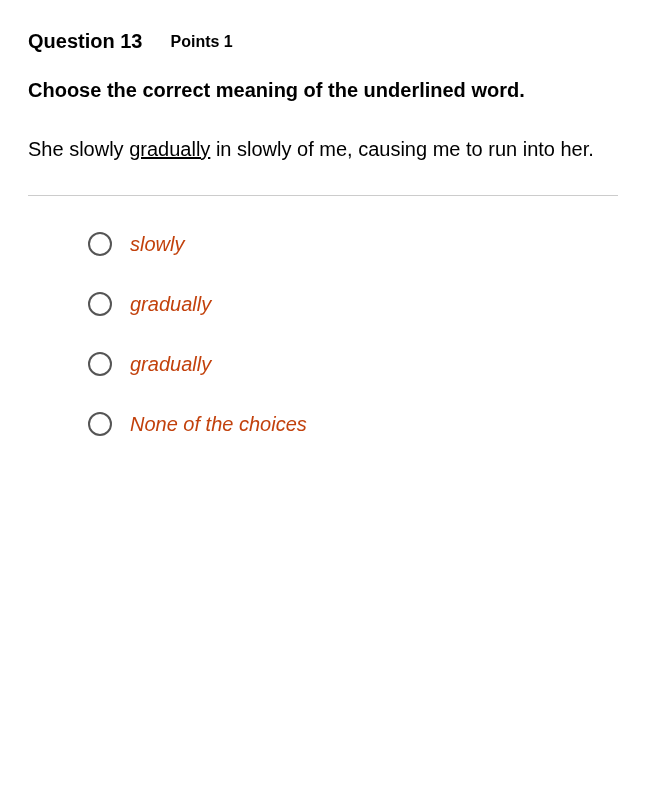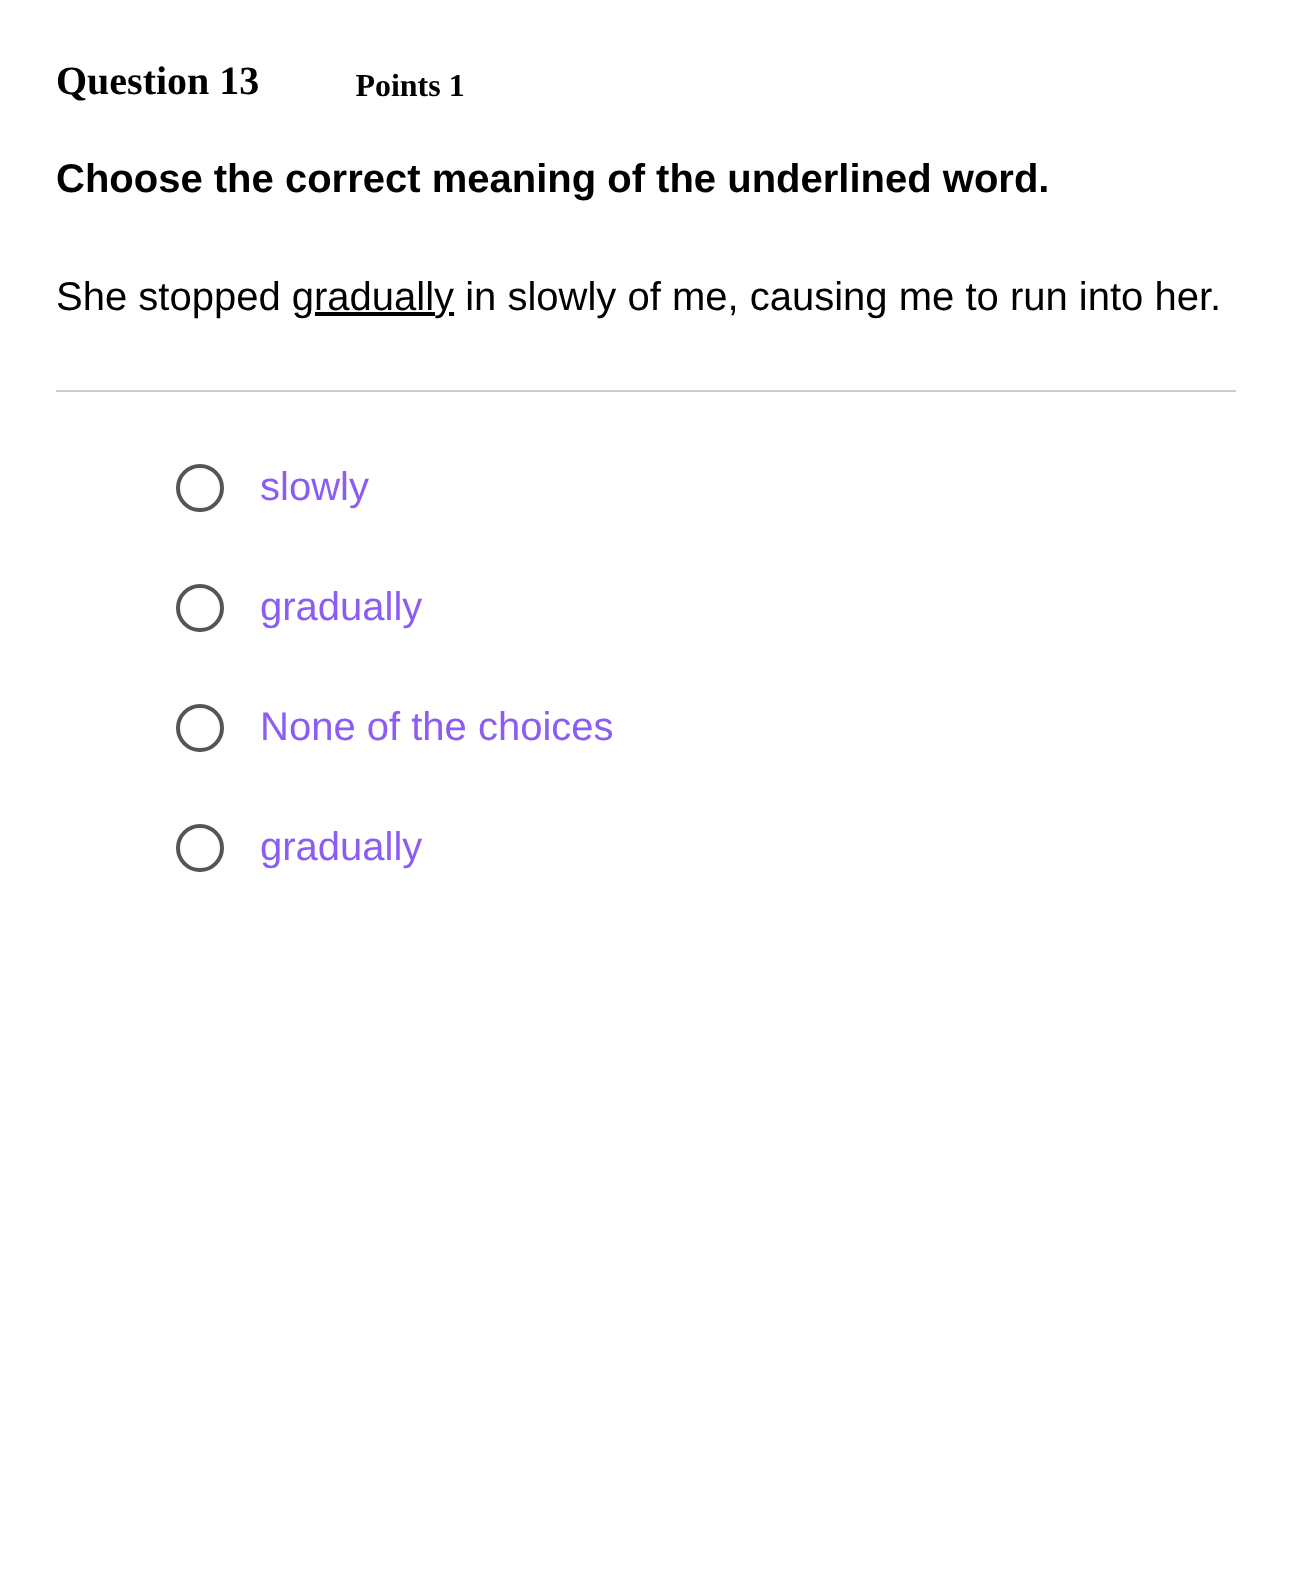--- a/index.html
+++ b/index.html
@@ -13,24 +13,23 @@
       min-height: 790px;
       background: #ffffff;
       font-family: Arial, sans-serif;
       font-size: 20px;
       color: #000000;
       padding: 30px 28px 30px 28px;
     }
 
     .question-header {
       display: flex;
-      align-items: flex-end;
-      gap: 48px;
+      align-items: center;
+      gap: 28px;
       margin-bottom: 22px;
-      font-family: Liberation Serif, serif;
     }
 
     .question-label {
       font-weight: bold;
       font-size: 20px;
     }
 
     .points-label {
       font-weight: bold;
       font-size: 16px;
@@ -81,49 +80,50 @@
       height: 24px;
       border-radius: 50%;
       border: 2px solid #555555;
       background: #ffffff;
       flex-shrink: 0;
       display: inline-block;
     }
 
     .option-label {
       font-size: 20px;
-      color: #8b5cf6;
+      color: #c2410c;
+      font-style: italic;
     }
   </style>
 </head>
 <body>
 
 <div class="question-header">
   <span class="question-label">Question 13</span>
   <span class="points-label">Points 1</span>
 </div>
 
 <p class="instruction-text">Choose the correct meaning of the underlined word.</p>
 
 <p class="sentence-text">
-  <span>She stopped </span><span class="underlined">gradually</span><span> in slowly of me, causing me to run into her.</span>
+  <span>She slowly </span><span class="underlined">gradually</span><span> in slowly of me, causing me to run into her.</span>
 </p>
 
 <hr class="divider">
 
 <div class="options-container">
   <label class="option-item">
     <span class="radio-circle"></span>
     <span class="option-label">slowly</span>
   </label>
   <label class="option-item">
     <span class="radio-circle"></span>
     <span class="option-label">gradually</span>
   </label>
   <label class="option-item">
     <span class="radio-circle"></span>
-    <span class="option-label">None of the choices</span>
+    <span class="option-label">gradually</span>
   </label>
   <label class="option-item">
     <span class="radio-circle"></span>
-    <span class="option-label">gradually</span>
+    <span class="option-label">None of the choices</span>
   </label>
 </div>
 
 </body></html>

